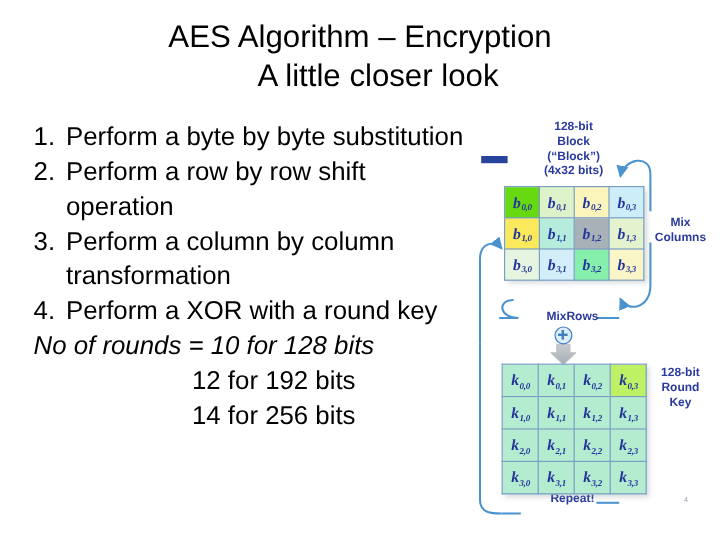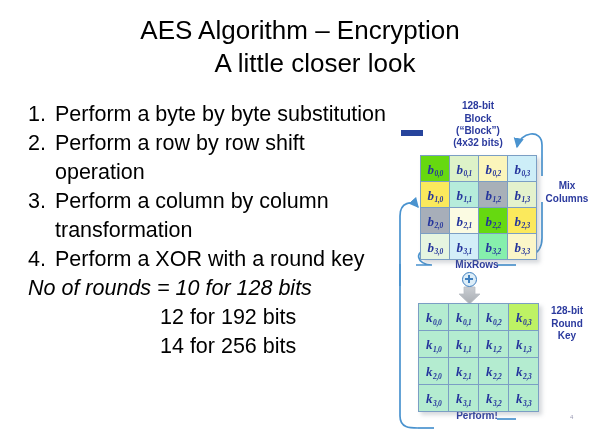--- a/index.html
+++ b/index.html
@@ -275,43 +275,37 @@
     </div>
 
     <div class="cap cap-mixrows">MixRows</div>
 
     <div class="cap cap-roundkey">
       <div>128-bit</div>
       <div>Round</div>
       <div>Key</div>
     </div>
 
-    <div class="cap cap-repeat">Perform!</div>
+    <div class="cap cap-repeat">Repeat!</div>
 
     <table class="matrix state-matrix" id="state-matrix">
         <tbody>
           <tr>
             <td style="background: rgb(102, 217, 16);"><span class="cellsym">b<sub>0,0</sub></span></td>
             <td style="background: rgb(221, 242, 200);"><span class="cellsym">b<sub>0,1</sub></span></td>
             <td style="background: rgb(251, 245, 187);"><span class="cellsym">b<sub>0,2</sub></span></td>
             <td style="background: rgb(205, 238, 248);"><span class="cellsym">b<sub>0,3</sub></span></td>
           </tr>
           <tr>
             <td style="background: rgb(251, 233, 92);"><span class="cellsym">b<sub>1,0</sub></span></td>
             <td style="background: rgb(182, 236, 219);"><span class="cellsym">b<sub>1,1</sub></span></td>
             <td style="background: rgb(168, 176, 184);"><span class="cellsym">b<sub>1,2</sub></span></td>
             <td style="background: rgb(228, 242, 205);"><span class="cellsym">b<sub>1,3</sub></span></td>
           </tr>
           <tr>
-            <td style="background: rgb(167, 174, 185);"><span class="cellsym">b<sub>2,0</sub></span></td>
-            <td style="background: rgb(251, 251, 226);"><span class="cellsym">b<sub>2,1</sub></span></td>
-            <td style="background: rgb(102, 217, 16);"><span class="cellsym">b<sub>2,2</sub></span></td>
-            <td style="background: rgb(251, 233, 92);"><span class="cellsym">b<sub>2,3</sub></span></td>
-          </tr>
-          <tr>
             <td style="background: rgb(230, 245, 224);"><span class="cellsym">b<sub>3,0</sub></span></td>
             <td style="background: rgb(211, 238, 248);"><span class="cellsym">b<sub>3,1</sub></span></td>
             <td style="background: #86efac;"><span class="cellsym">b<sub>3,2</sub></span></td>
             <td style="background: rgb(251, 246, 200);"><span class="cellsym">b<sub>3,3</sub></span></td>
           </tr>
         </tbody>
       </table>
     <table class="matrix key-matrix" id="key-matrix">
         <tbody>
           <tr>

